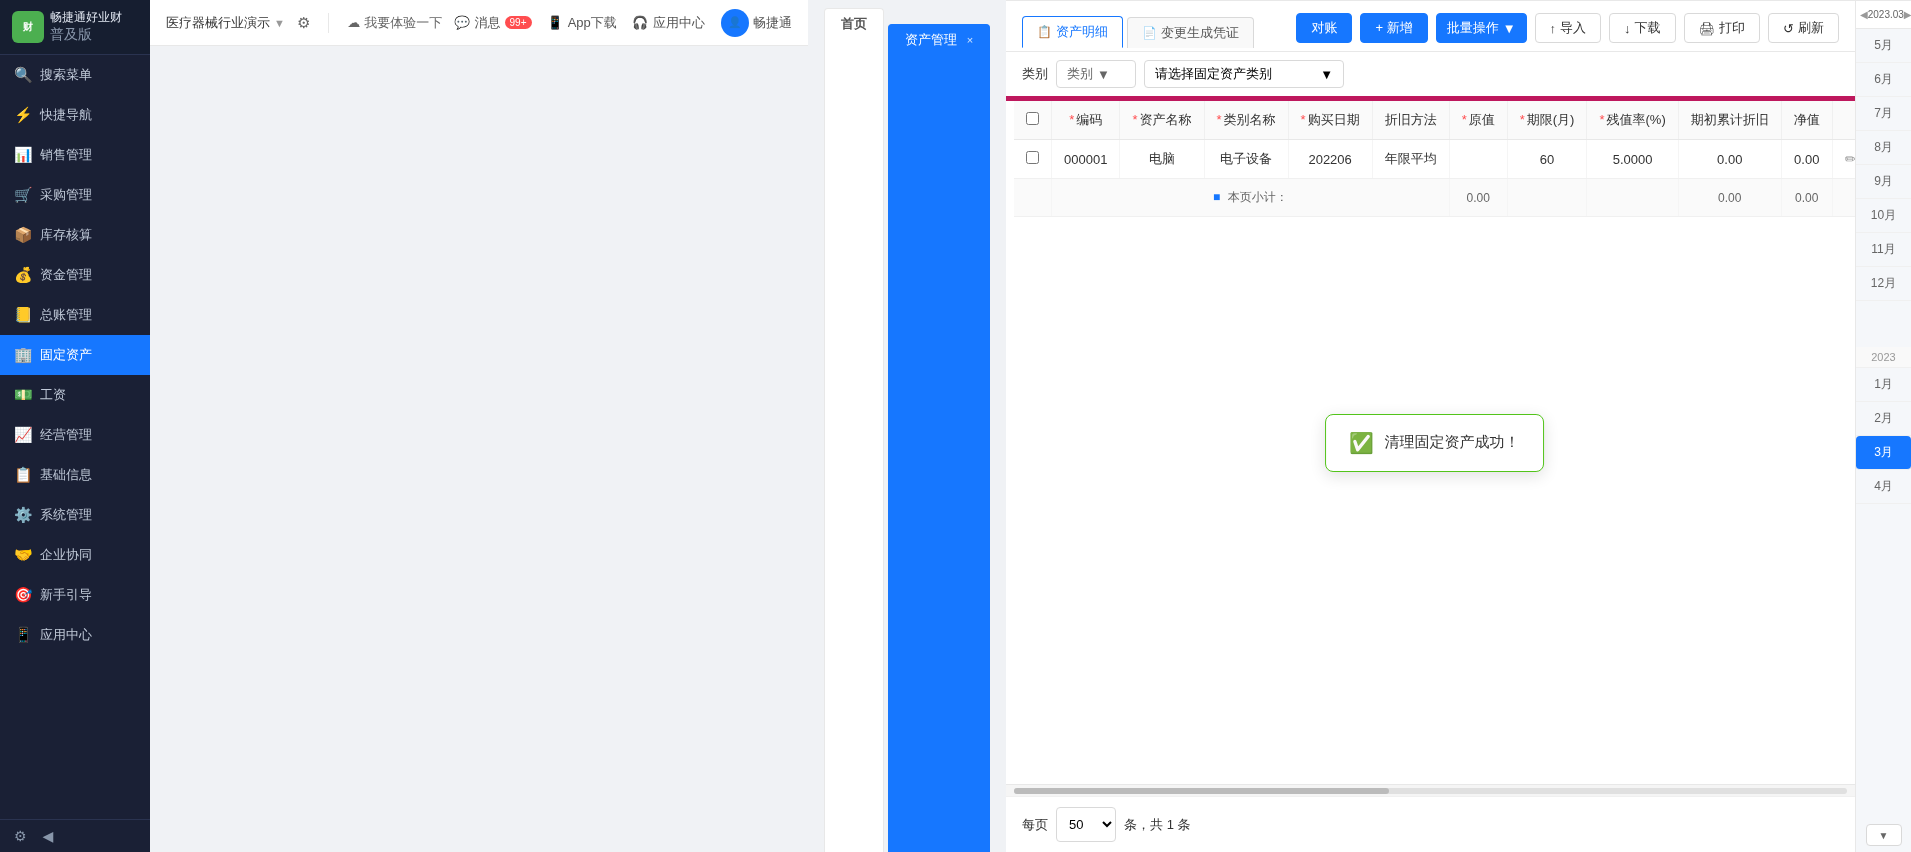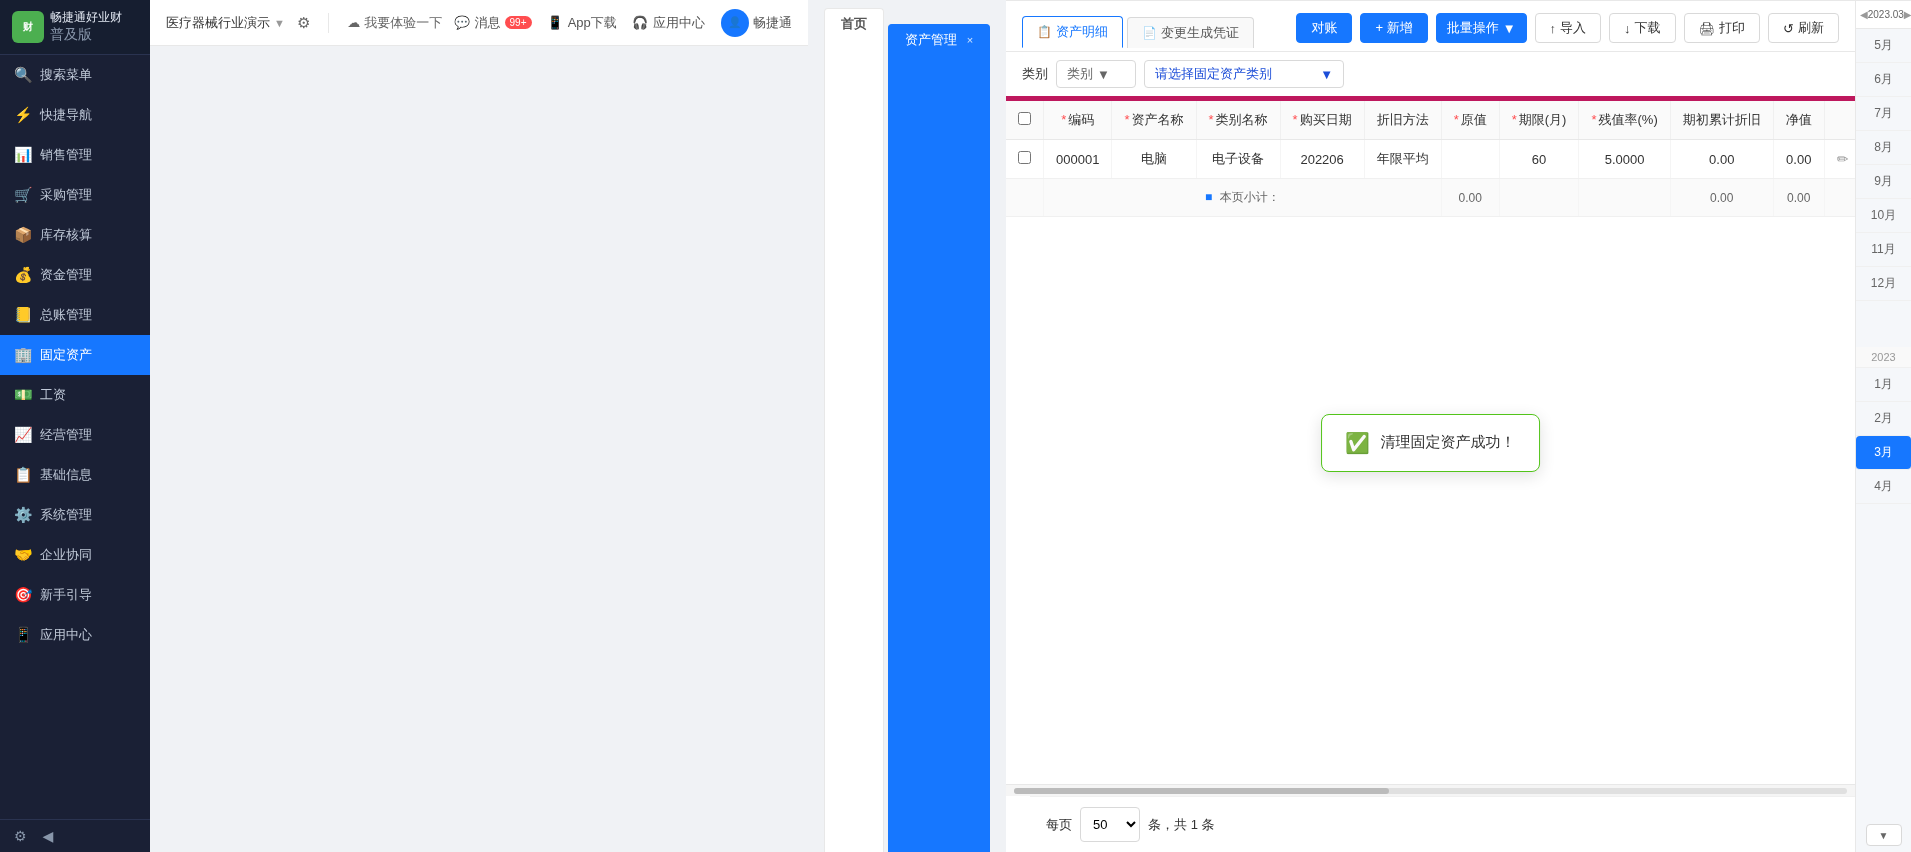--- a/index.html
+++ b/index.html
@@ -185,21 +185,21 @@
       background: #fff;
       cursor: pointer;
       min-width: 80px;
     }
     .filter-input {
       display: flex; align-items: center; gap: 4px;
       border: 1px solid #d9d9d9;
       border-radius: 4px;
       padding: 4px 10px;
       font-size: 13px;
-      color: #1d4ed8;
+      color: #000000;
       background: #fff;
       cursor: pointer;
       min-width: 200px;
     }
 
     
     .table-wrap {
       flex: 1;
       overflow: auto;
       position: relative;
@@ -240,21 +240,20 @@
     .pagination {
       display: flex;
       align-items: center;
       padding: 10px 16px;
       background: #fff;
       border-top: 1px solid #f0f0f0;
       gap: 8px;
       font-size: 13px;
       color: #333;
       flex-shrink: 0;
-      margin-left: 24px;
     }
     .page-size-select {
       border: 1px solid #d9d9d9;
       border-radius: 4px;
       padding: 8px 8px;
       font-size: 13px;
       background: #fff;
     }
 
     
@@ -514,21 +513,21 @@
         <div class="filter-select">
           <span>类别</span>
           <span>▼</span>
         </div>
         <div class="filter-input">
           <span>请选择固定资产类别</span>
           <span style="margin-left:auto;">▼</span>
         </div>
       </div>
 
-      <div class="table-wrap" style="position:relative;">
+      <div class="table-wrap" style="position:relative;margin-left:8px;">
         <table>
           <thead>
             <tr>
               <th class="checkbox-cell">
                 <input type="checkbox" style="">
               </th>
               <th><span class="required">*</span><span>编码</span></th>
               <th><span class="required">*</span><span>资产名称</span></th>
               <th><span class="required">*</span><span>类别名称</span></th>
               <th><span class="required">*</span><span>购买日期</span></th>

